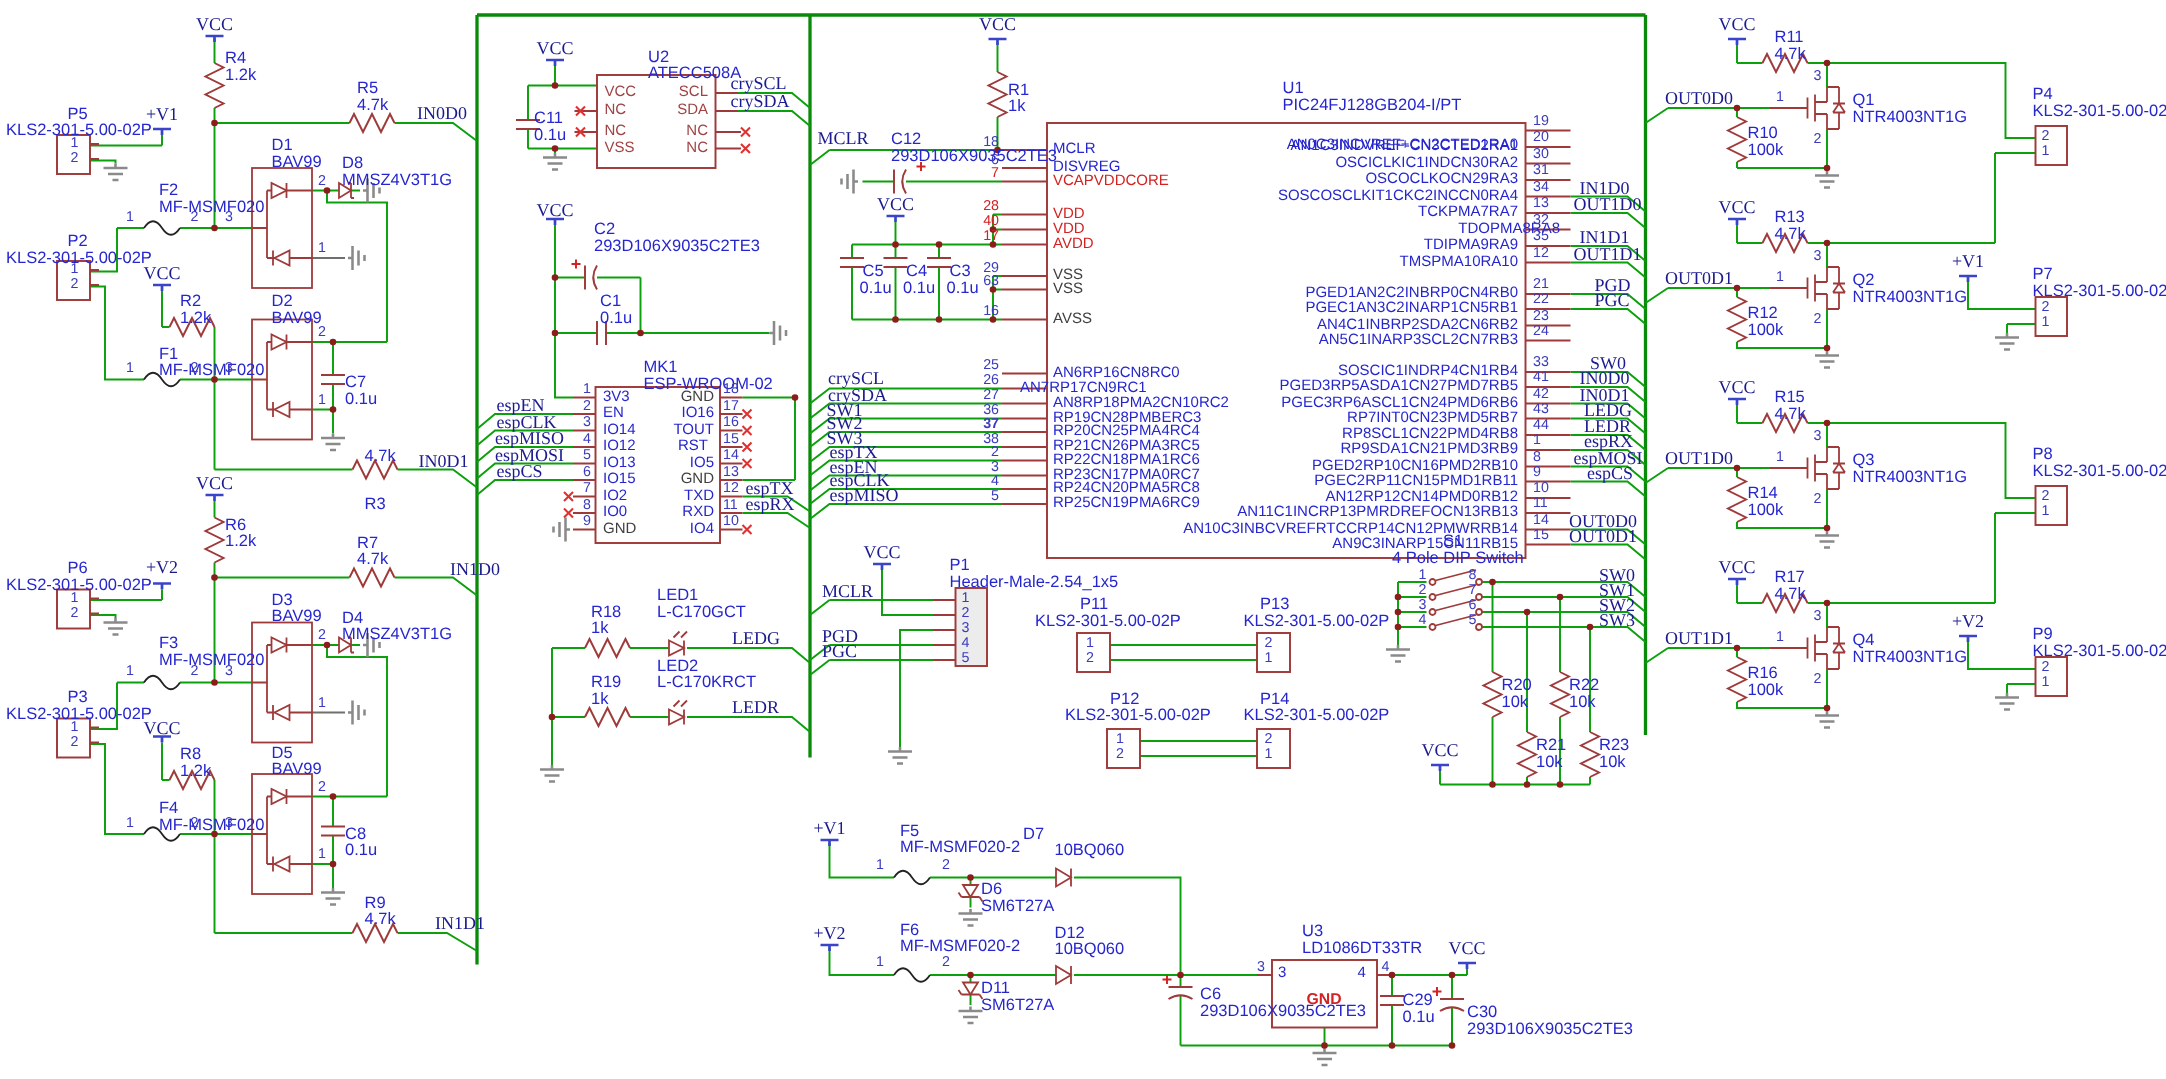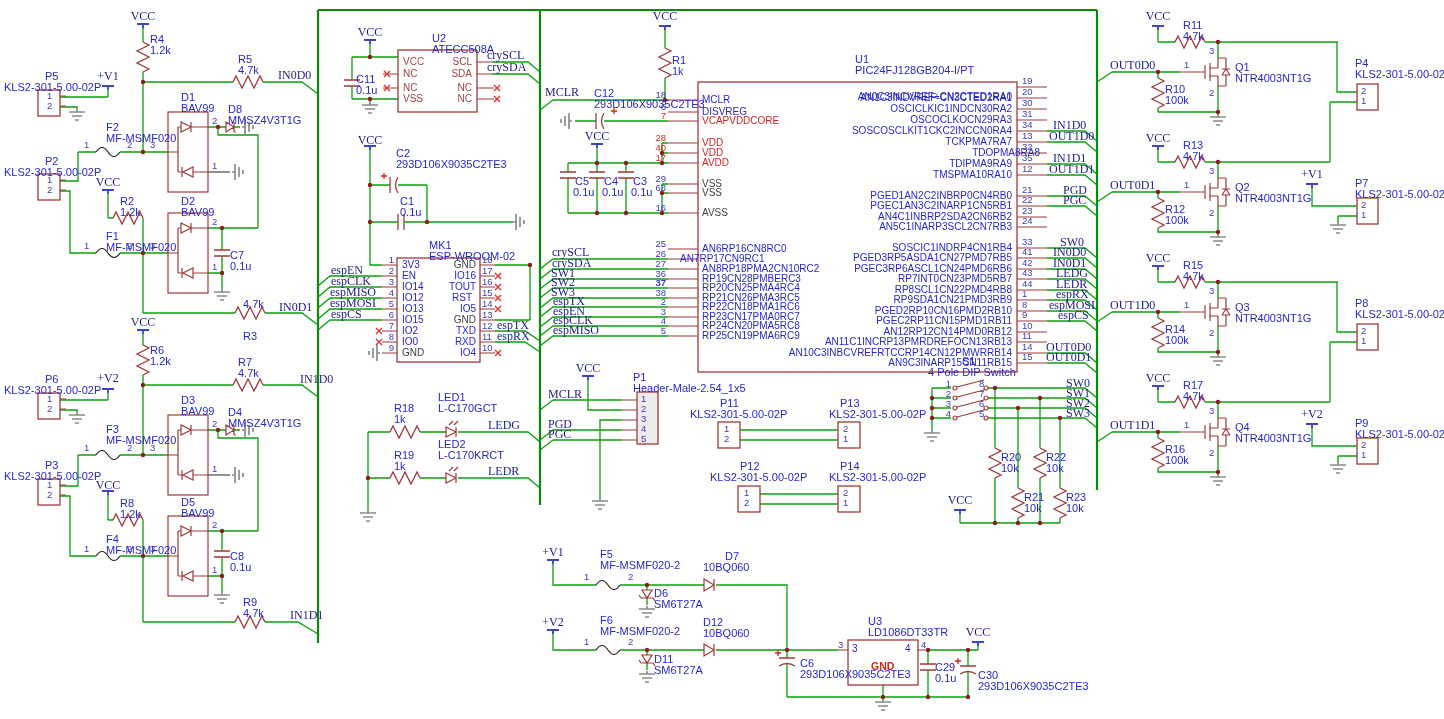--- a/index.html
+++ b/index.html
@@ -765,21 +765,21 @@
       <span class="r" style="left: 1355px; top: 429px;">KLS2-301-5.00-02P</span>
       <span class="nm" style="left: 1361px; top: 440px;">2</span>
       <span class="nm" style="left: 1361px; top: 450px;">1</span>
       <span class="n ac" style="left: 553px; top: 546px;">+V1</span>
       <span class="r" style="left: 600px; top: 549px;">F5</span>
       <span class="r" style="left: 600px; top: 560px;">MF-MSMF020-2</span>
       <span class="nm" style="left: 584px; top: 572px;">1</span>
       <span class="nm" style="left: 628px; top: 572px;">2</span>
       <span class="r" style="left: 654px; top: 588px;">D6</span>
       <span class="r" style="left: 654px; top: 599px;">SM6T27A</span>
-      <span class="r" style="left: 725px; top: 551px;">D7</span>
+      <span class="r" style="left: 682px; top: 551px;">D7</span>
       <span class="r" style="left: 703px; top: 562px;">10BQ060</span>
       <span class="n ac" style="left: 553px; top: 616px;">+V2</span>
       <span class="r" style="left: 600px; top: 615px;">F6</span>
       <span class="r" style="left: 600px; top: 626px;">MF-MSMF020-2</span>
       <span class="nm" style="left: 584px; top: 637px;">1</span>
       <span class="nm" style="left: 628px; top: 637px;">2</span>
       <span class="r" style="left: 654px; top: 654px;">D11</span>
       <span class="r" style="left: 654px; top: 665px;">SM6T27A</span>
       <span class="r" style="left: 703px; top: 617px;">D12</span>
       <span class="r" style="left: 703px; top: 628px;">10BQ060</span>

